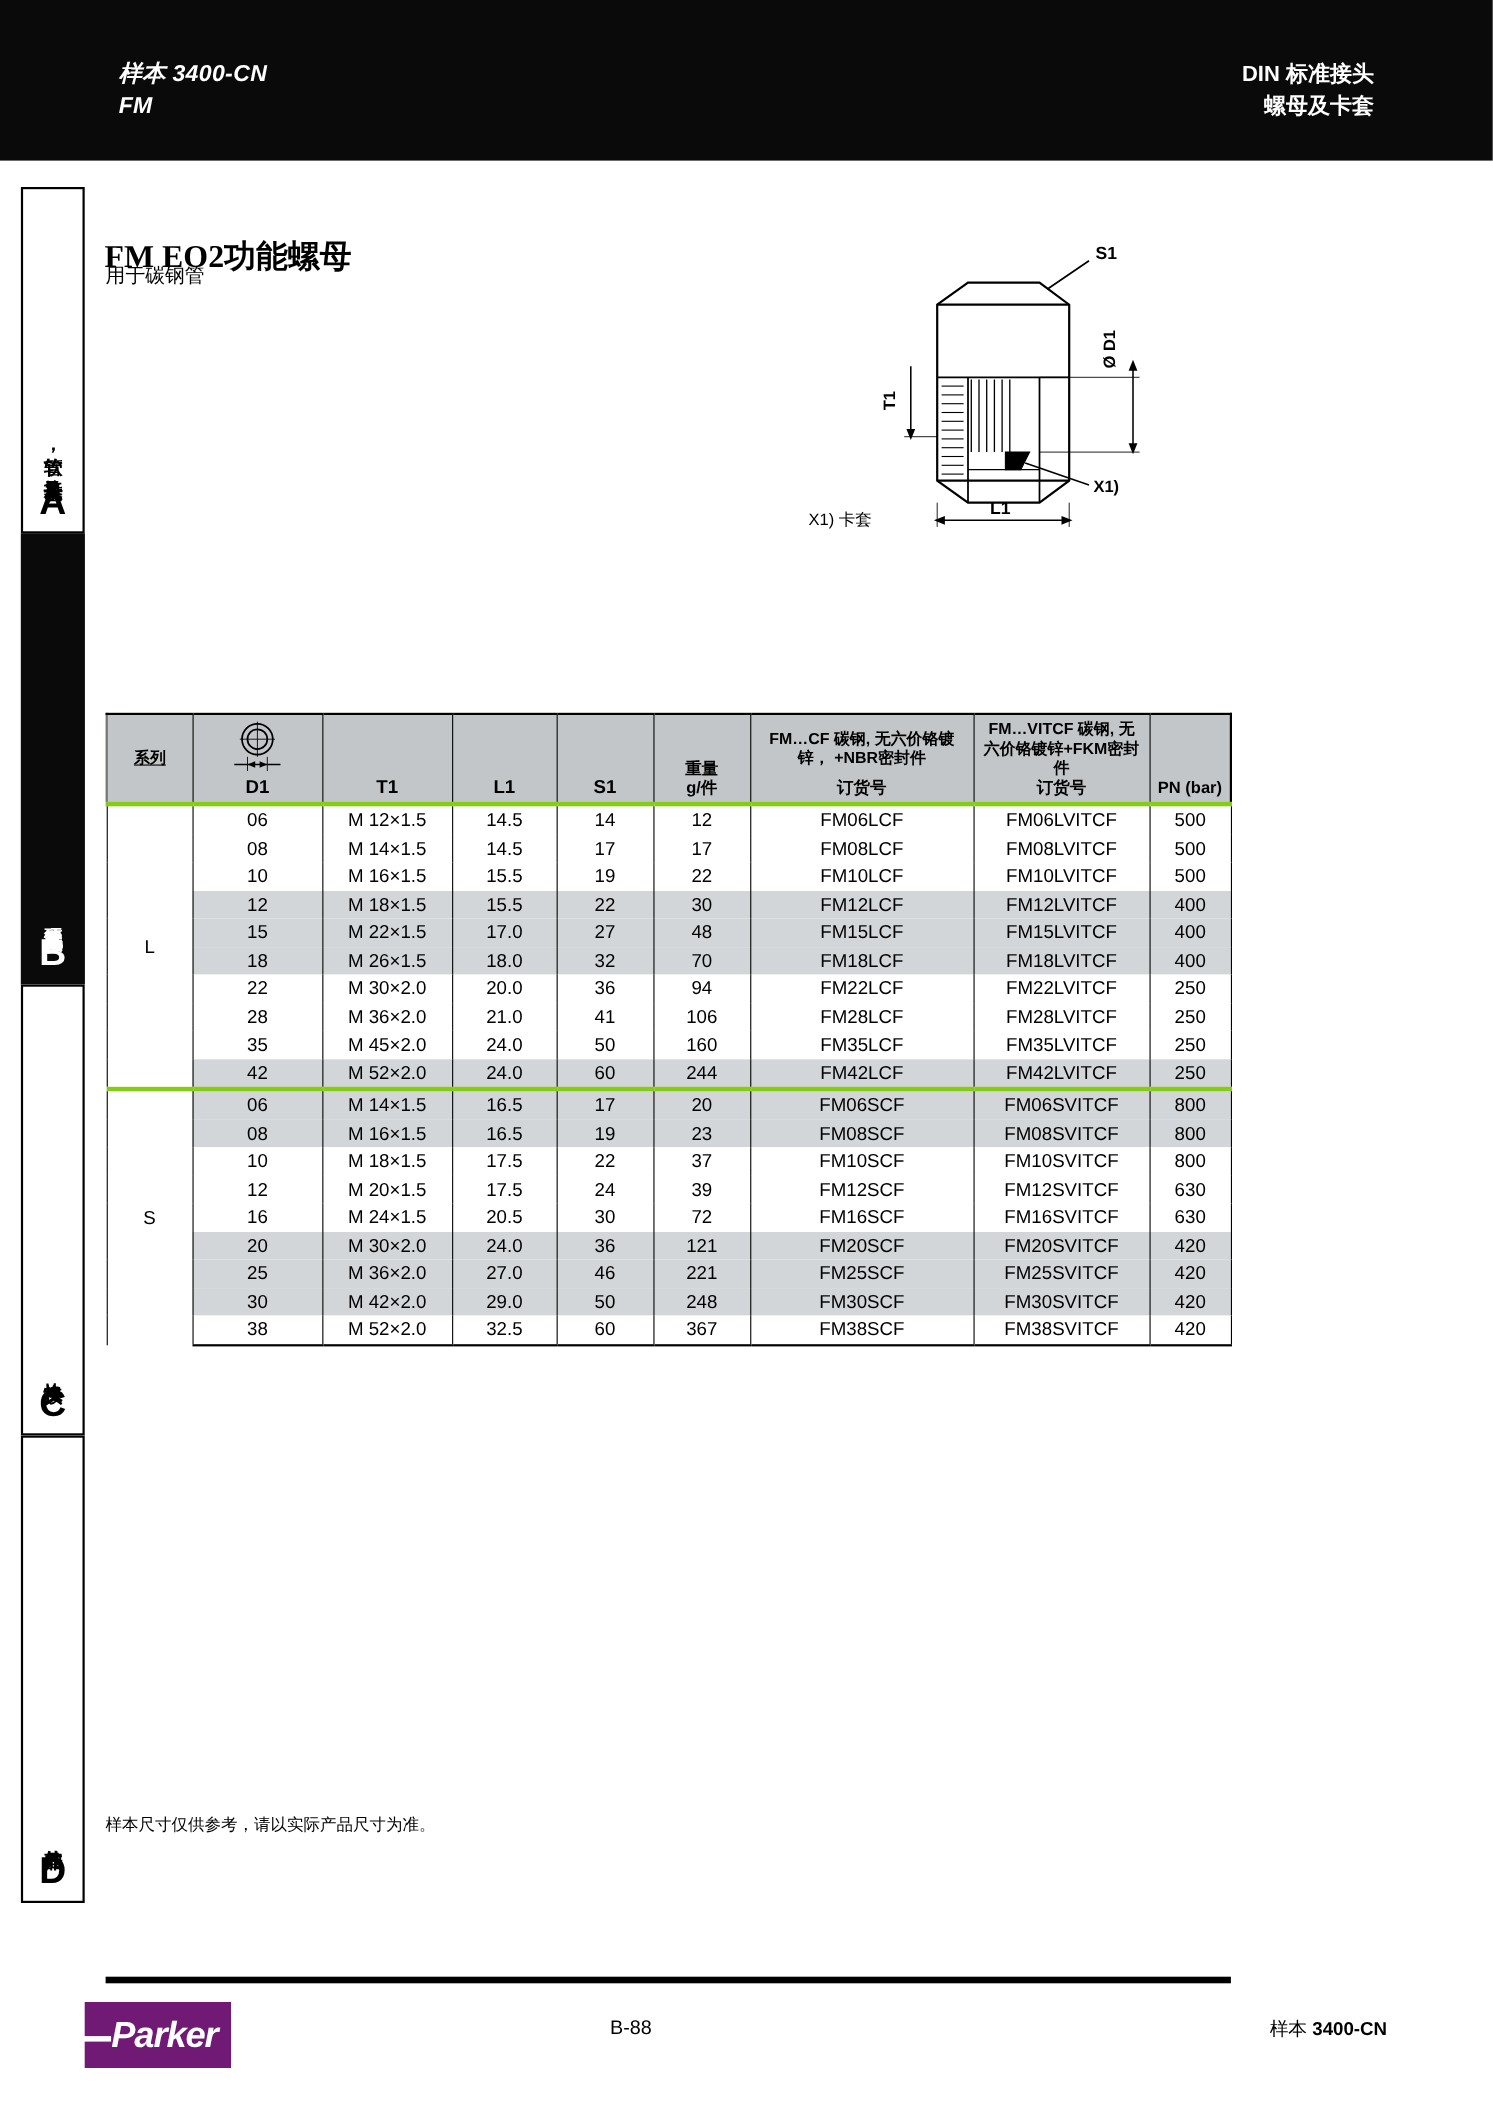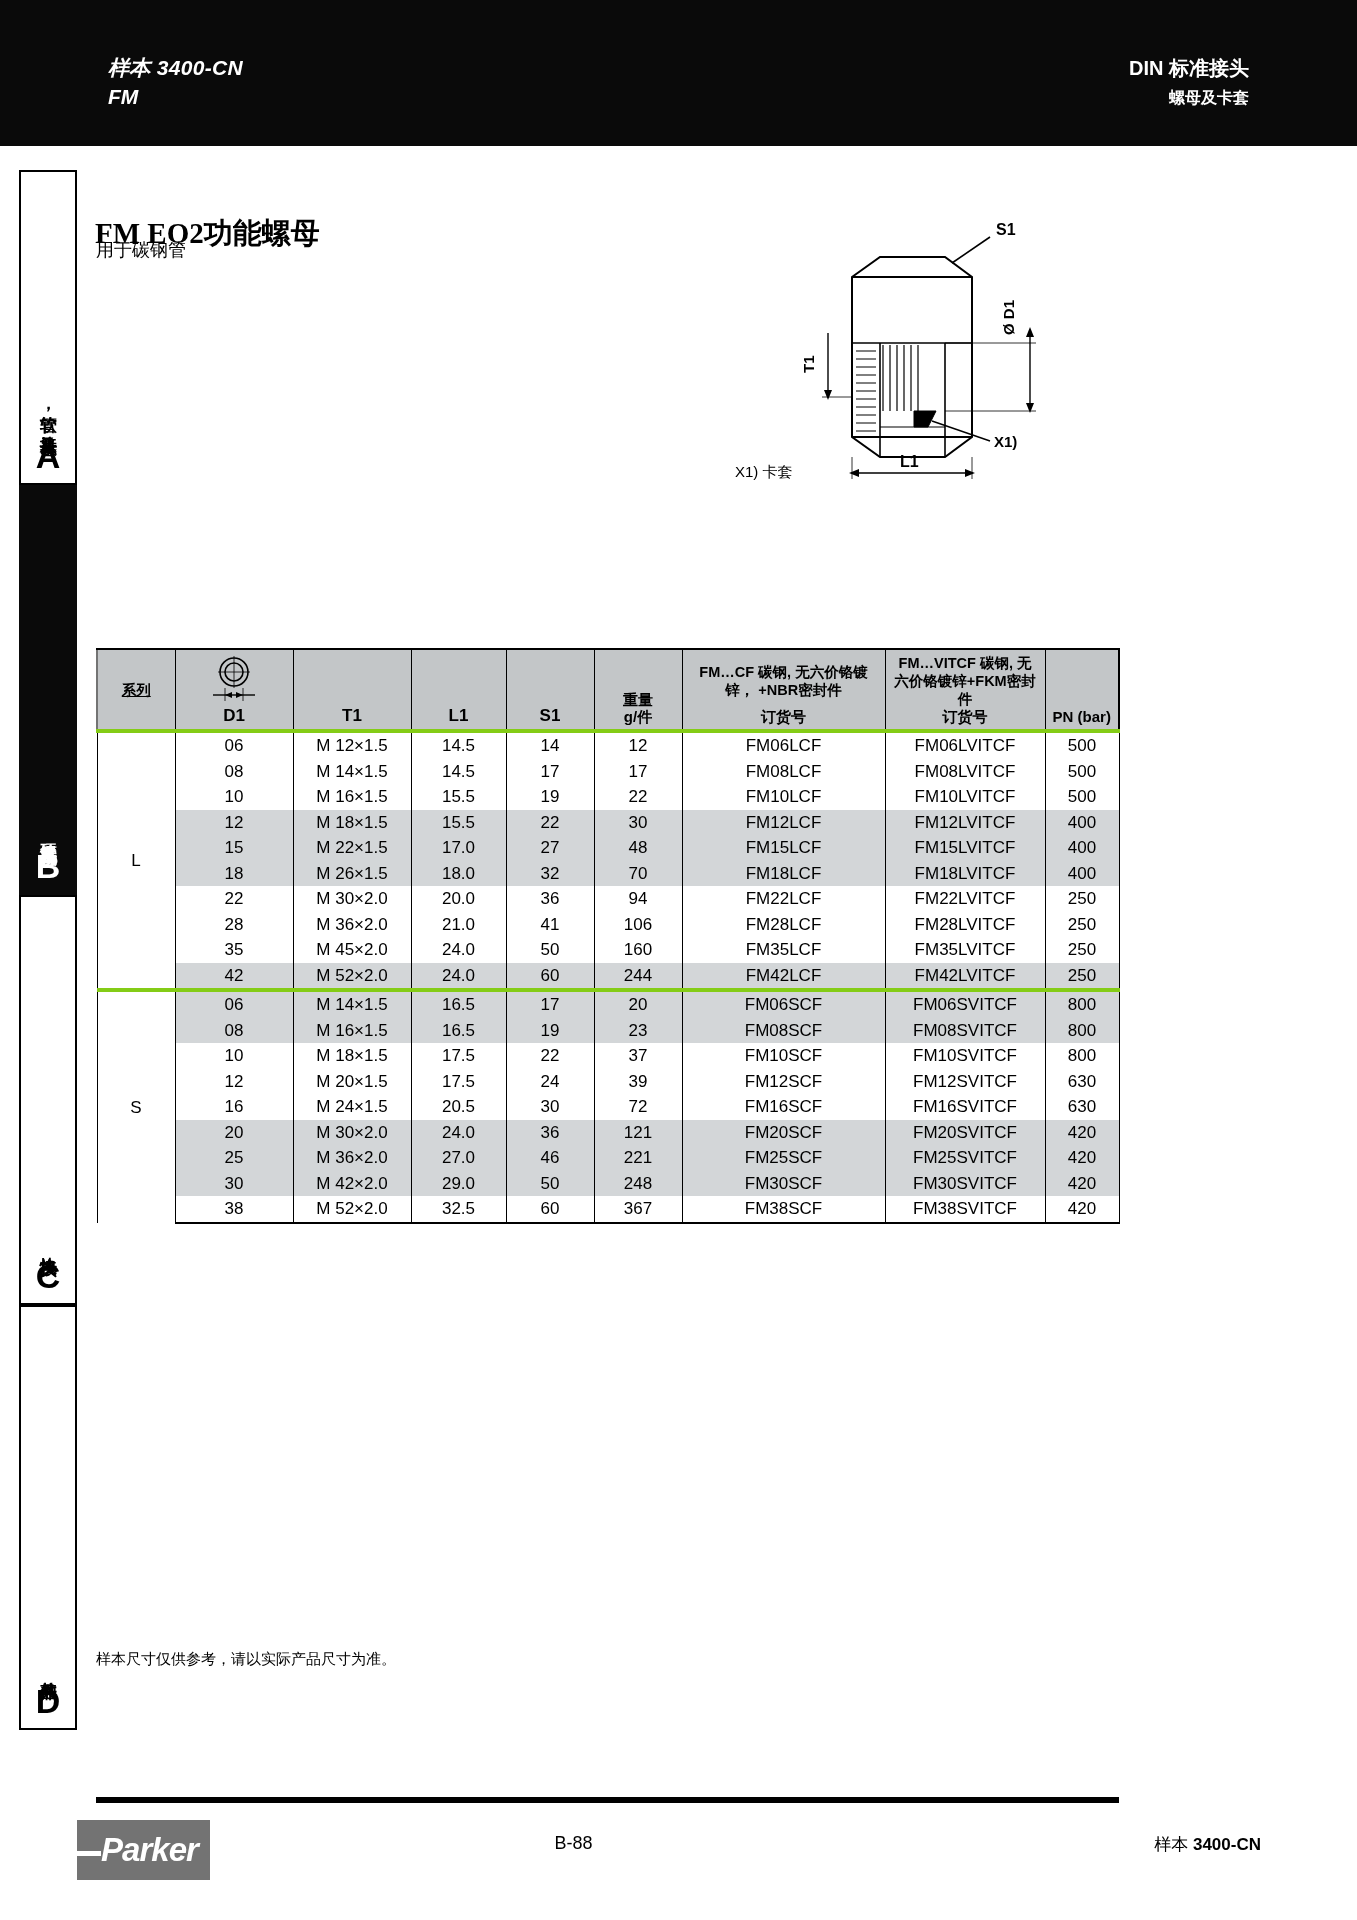--- a/index.html
+++ b/index.html
@@ -48,21 +48,21 @@
     color: #fff;
     text-align: right;
   }
   .top-bar-right .line1 {
     font-size: 20px;
     font-weight: bold;
     line-height: 29px;
     white-space: nowrap;
   }
   .top-bar-right .line2 {
-    font-size: 16px;
+    font-size: 20px;
     font-weight: bold;
     line-height: 29px;
     white-space: nowrap;
   }
 
   
   .sidebar {
     position: absolute;
     left: 19px; top: 170px;
     width: 58px;
@@ -240,21 +240,21 @@
     left: 96px; top: 1797px;
     width: 1023px;
     height: 6px;
     background: #000;
   }
   .parker-logo {
     position: absolute;
     left: 77px; top: 1820px;
     width: 133px;
     height: 60px;
-    background: #737373;
+    background: #701a75;
     display: flex;
     align-items: center;
     justify-content: center;
   }
   .parker-logo .word {
     color: #fff;
     font-size: 33px;
     font-weight: bold;
     font-style: italic;
     letter-spacing: -1px;

